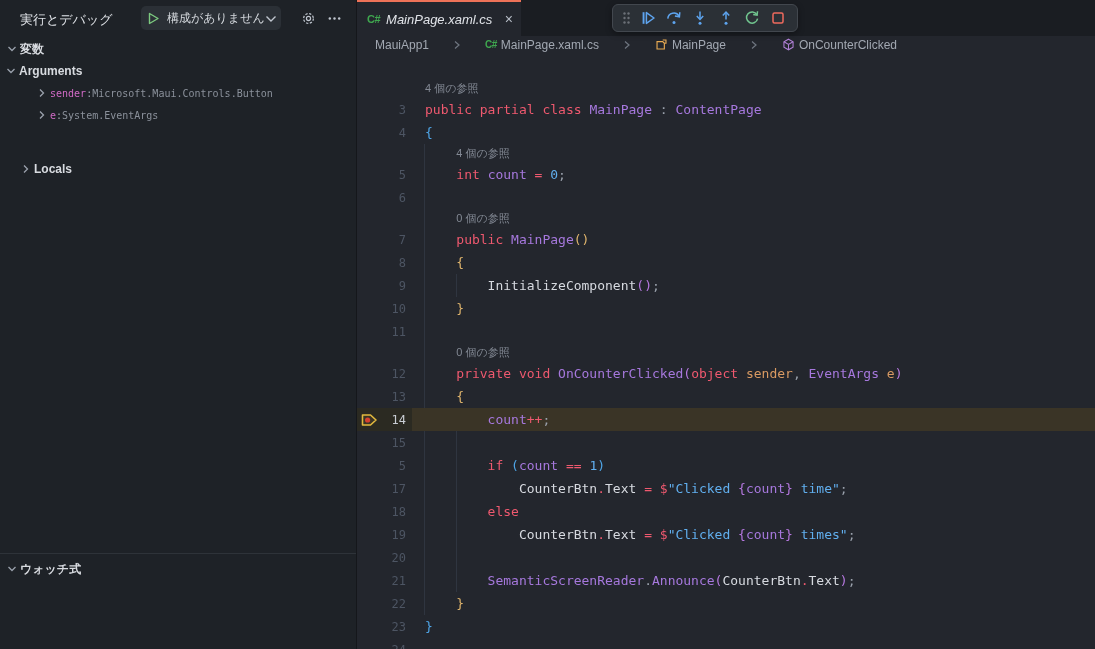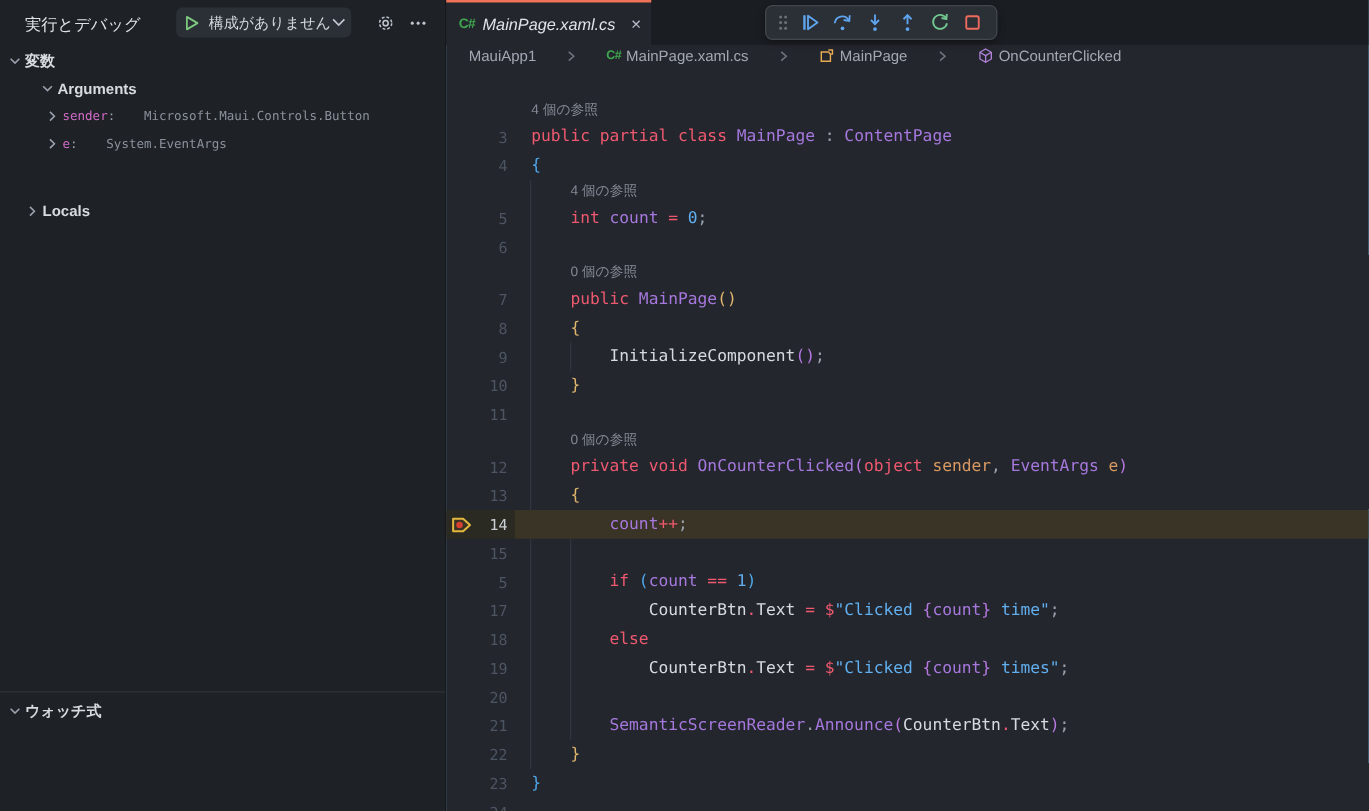--- a/index.html
+++ b/index.html
@@ -1,34 +1,34 @@
 <!DOCTYPE html>
 <html><head>
 <meta charset="utf-8">
 <style>
   html,body{margin:0;padding:0;background:#15171b;}
-  .app{position:relative;width:1095px;height:649px;overflow:hidden;background:#7dd3fc;
+  .app{position:relative;width:1095px;height:649px;overflow:hidden;background:#22c55e;
        font-family:"Liberation Sans","DejaVu Sans",sans-serif;-webkit-font-smoothing:antialiased;}
   
   .sidebar{position:absolute;left:0;top:0;width:357px;height:649px;background:#1e2227;border-right:1px solid #15171b;box-sizing:border-box;}
   .sb-header{position:relative;height:36px;}
   .sb-title{position:absolute;left:20px;top:11px;font-size:13px;color:#dfe2e7;}
   .cfg-dd{position:absolute;left:141px;top:6px;width:140px;height:24px;background:#2b3036;border-radius:5px;display:flex;align-items:center;box-sizing:border-box;padding:0 6px;}
   .cfg-dd .play{display:flex;align-items:center;margin-right:7px;}
   .cfg-label{font-size:12px;color:#d4d8dd;white-space:nowrap;flex:1;}
   .hdr-icon{position:absolute;top:9px;width:18px;height:18px;display:flex;align-items:center;justify-content:center;}
   .gear{left:299px;}
   .more{left:325px;}
   .tree-row{display:flex;align-items:center;height:22px;color:#cfd3d8;}
   .tree-row .chev{width:16px;display:flex;justify-content:center;flex:none;}
   .sec-label{font-size:12px;font-weight:bold;color:#d8dbe0;}
   .var-row{font-family:"DejaVu Sans Mono",monospace;font-size:10px;}
   .vname{color:#d16bc6;}
   .vsep{color:#9aa1ac;}
-  .vval{color:#8b919b;margin-left:23px;}
+  .vval{color:#8b919b;}
   .watch{position:absolute;left:0;top:521px;width:100%;border-top:1px solid #2e3339;margin-top:32px;}
   .watch .tree-row{margin-top:4px;}
   
   .editor{position:absolute;left:357px;top:0;width:738px;height:649px;background:#23262d;}
   .tabbar{position:absolute;left:0;top:0;width:100%;height:36px;background:#1a1d22;}
   .tab{position:absolute;left:0;top:0;width:164px;height:36px;background:#23262d;border-top:2px solid #ee7258;box-sizing:border-box;display:flex;align-items:center;padding:0 8px 0 10px;}
   .cs-icon{font-size:11px;font-weight:bold;color:#3fa74f;margin-right:6px;letter-spacing:-0.5px;}
   .tab-label{font-size:13px;font-style:italic;color:#e0e3e8;white-space:nowrap;flex:1;}
   .tab-close{color:#b9bfc9;font-size:14px;margin-left:6px;}
   .dbg-toolbar{position:absolute;left:255px;top:4px;height:28px;background:#2b3036;border:1px solid #42474e;border-radius:6px;box-sizing:border-box;display:flex;align-items:center;padding:0 6px;box-shadow:0 2px 6px rgba(0,0,0,.35);}
@@ -93,21 +93,21 @@
 
     <div style="padding-top:2px;">
       <div class="tree-row" style="padding-left:4px;">
         <span class="chev">
           <svg width="10" height="10" viewBox="0 0 10 10">
               <polyline points="1.5,3 5,6.5 8.5,3" fill="none" stroke="#9aa1ac" stroke-width="1.3"></polyline>
             </svg>
         </span>
         <span class="sec-label">変数</span>
       </div>
-      <div class="tree-row" style="padding-left:30px;">
+      <div class="tree-row" style="padding-left:3px;">
         <span class="chev">
           <svg width="10" height="10" viewBox="0 0 10 10">
               <polyline points="1.5,3 5,6.5 8.5,3" fill="none" stroke="#9aa1ac" stroke-width="1.3"></polyline>
             </svg>
         </span>
         <span class="sec-label">Arguments</span>
       </div>
       <div class="tree-row var-row" style="padding-left:34px;">
         <span class="chev">
           <svg width="10" height="10" viewBox="0 0 10 10">

